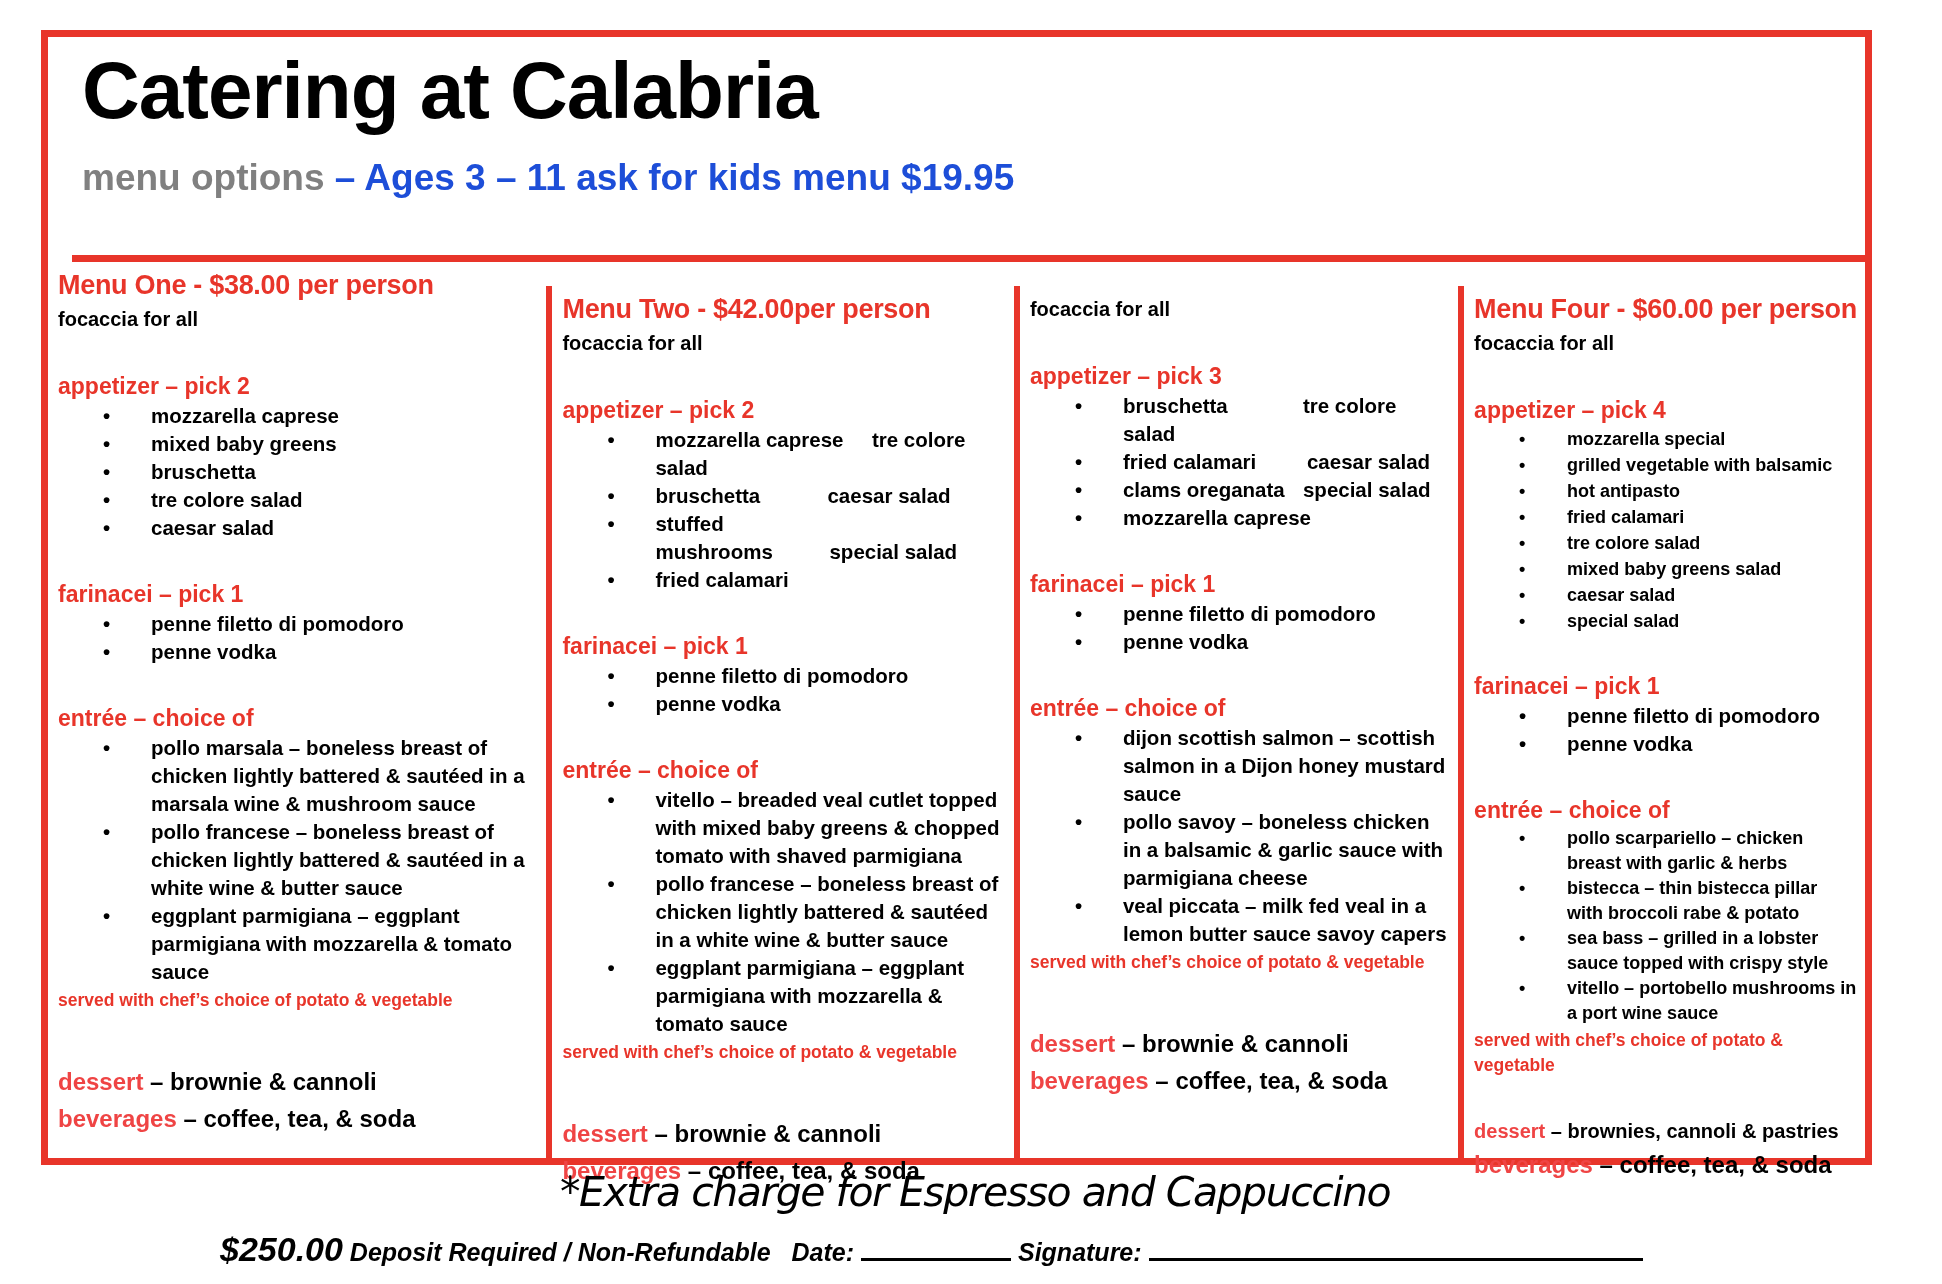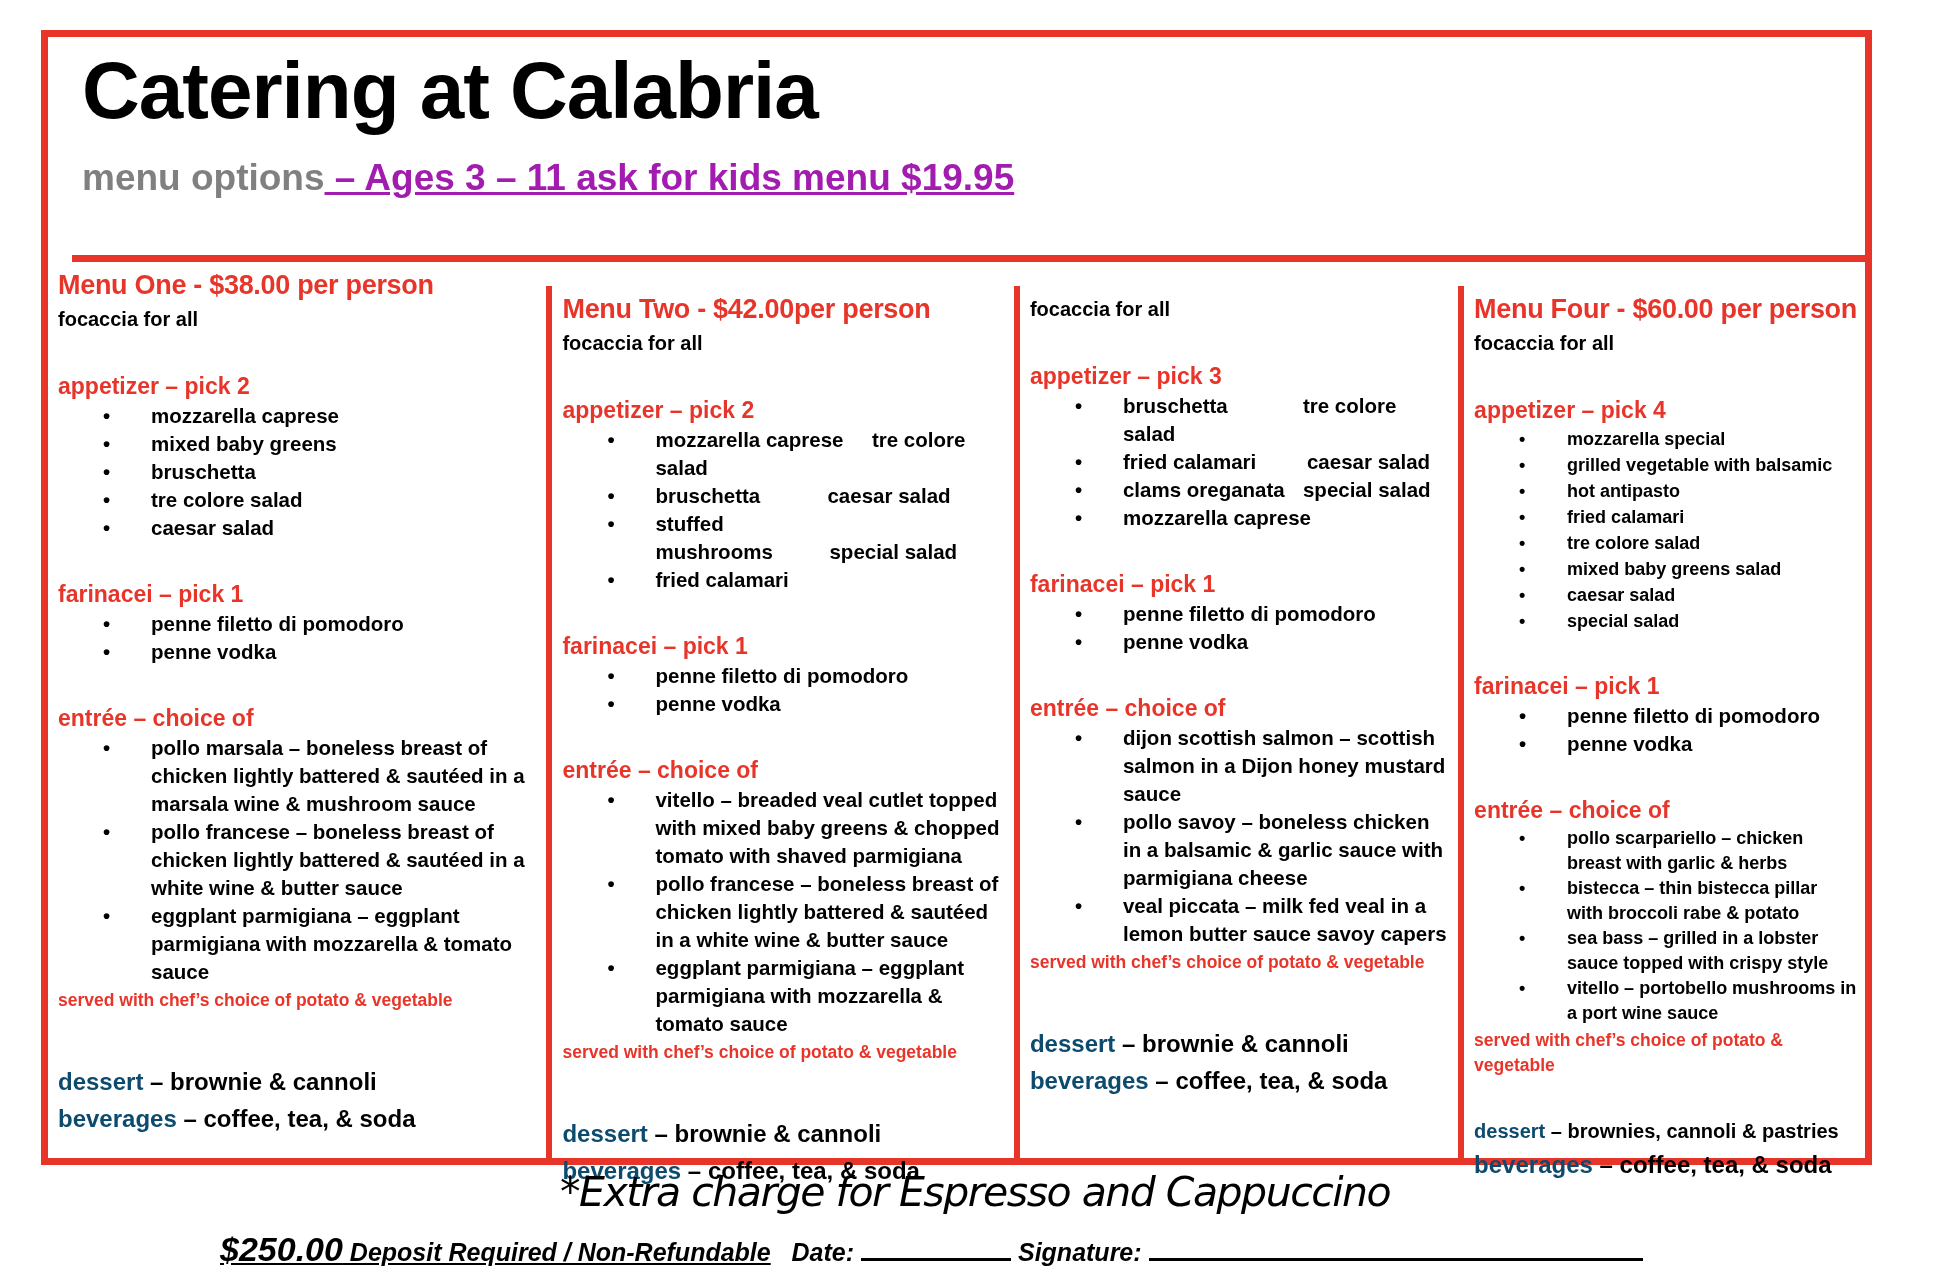--- a/index.html
+++ b/index.html
@@ -6,45 +6,45 @@
   body { width:1942px; height:1284px; position:relative; overflow:hidden;
          font-family:"Liberation Sans", "DejaVu Sans", sans-serif; color:#000; }
   .frame { position:absolute; left:41px; top:30px; width:1817px; height:1121px;
            border:7px solid #E8352A; }
   .header { position:absolute; left:0; top:0; right:0; height:218px;
             border-bottom:7px solid #E8352A;margin-left:24px; }
   .title { position:absolute; left:10px; top:14px; font-size:80px; font-weight:bold;
            letter-spacing:-1px; line-height:1; white-space:nowrap; }
   .subtitle { position:absolute; left:10px; top:122px; font-size:37px; line-height:1; white-space:nowrap; }
   .subtitle .grey { color:#808080; font-weight:bold; }
-  .subtitle .red { color:#a21caf; font-weight:bold;text-decoration:underline; }
+  .subtitle .red { color:#1d4ed8; font-weight:bold; }
   .note { position:absolute; left:10px; top:174px; font-size:35px; font-weight:bold; color:#808080;
           line-height:1; white-space:nowrap; letter-spacing:-0.3px; }
   .cols { position:absolute; left:0; top:225px; right:0; bottom:0; display:flex; }
   .col { position:relative; box-sizing:border-box; padding:6px 8px 0 10px; }
   .col + .col { border-left:6px solid #E8352A;margin-top:24px; }
   .c1 { width:512px;border-radius:27px; } .c2 { width:480px; } .c3 { width:456px; } .c4 { flex:1; }
   .menu-head { color:#E8352A; font-size:27px; font-weight:bold; line-height:34px; white-space:nowrap; letter-spacing:-0.3px; }
   .focaccia { font-size:20px; font-weight:bold; line-height:34px; margin-bottom:34px; }
   .sec { color:#E8352A; font-size:23px; font-weight:bold; line-height:32px; }
   ul { list-style:none; margin:0 0 36px 0; padding:0; }
   li { position:relative; padding-left:93px; font-size:20.5px; font-weight:bold; line-height:28px; }
   li .bullet { position:absolute; left:45px; top:0; }
   .c4 li { font-size:18px; line-height:26px; }
   .c4 ul.ent li { line-height:25px; }
   .served { color:#E8352A; font-size:17.5px; font-weight:bold; line-height:25px; margin-top:-34px; margin-bottom:50px; }
   .c4 .served { margin-bottom:38px; }
   .dess, .bev { font-size:24px; font-weight:bold; line-height:37px; white-space:nowrap; }
-  .dess .lbl, .bev .lbl { color:#0c4a6e; }
+  .dess .lbl, .bev .lbl { color:#ef4444; }
   .c4 .dess { font-size:20px; line-height:30px; }
   .footer1 { position:absolute; left:560px; top:1172px; font-size:41px; font-style:italic;
              line-height:1; white-space:nowrap; font-family:"DejaVu Sans", sans-serif; font-weight:normal; letter-spacing:-1.5px; }
   .footer2 { position:absolute; left:220px; top:1232px; font-size:25px; font-style:italic; font-weight:bold;
              line-height:34px; white-space:nowrap; }
-  .footer2 .dep { text-decoration:underline; }
+  .footer2 .dep { }
   .footer2 .amount { font-size:34px; font-style:italic; }
   .line { display:inline-block; border-bottom:3px solid #000; vertical-align:baseline; height:20px; }
 </style>
 </head>
 <body>
 
 <div class="frame">
   <div class="header">
     <div class="title">Catering at Calabria</div>
     <div class="subtitle">

